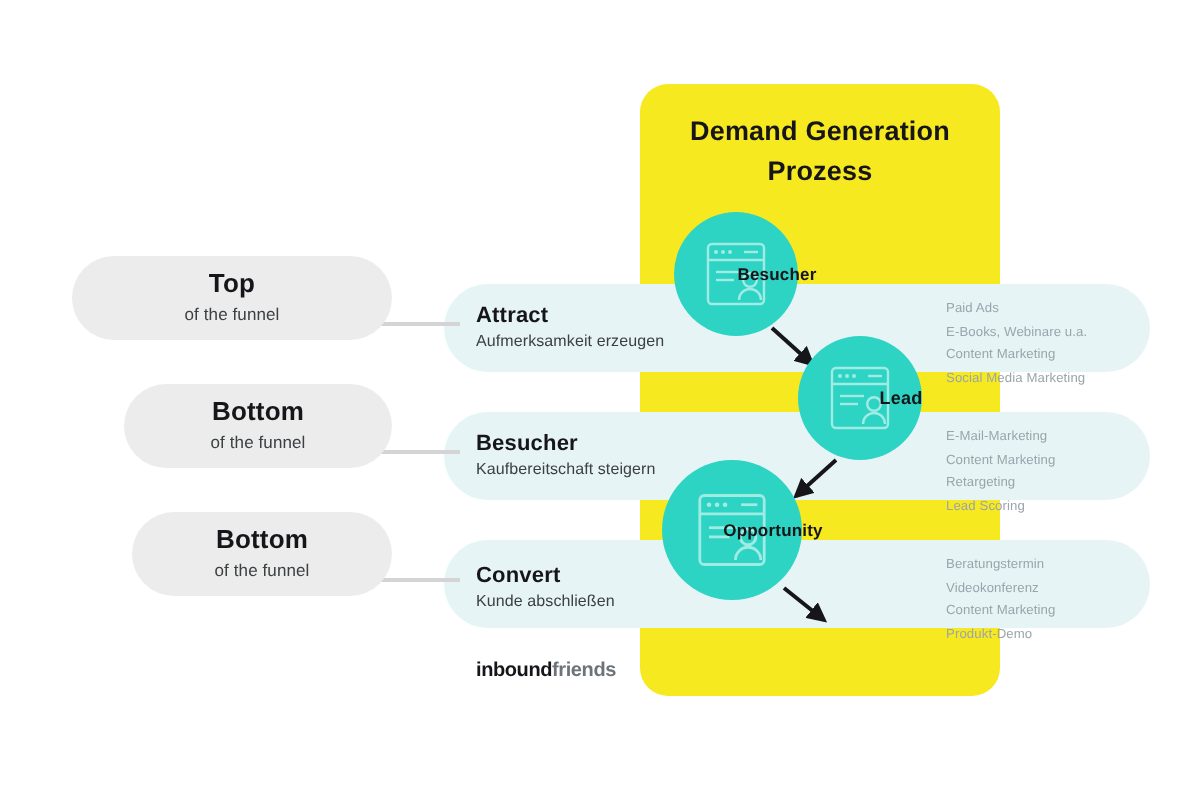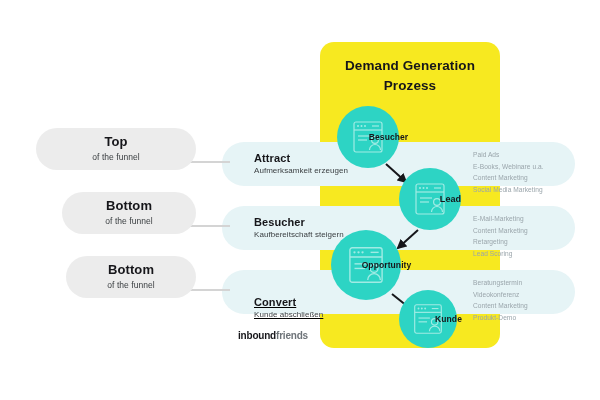--- a/index.html
+++ b/index.html
@@ -25,24 +25,24 @@
   
   .band{
     position:absolute;left:222px;width:353px;height:44px;
     background:#E6F4F6;border-radius:22px;
   }
   .band-1{top:142px;}
   .band-2{top:206px;}
   .band-3{top:270px;}
 
   
-  .stage-txt{position:absolute;left:238px;width:150px;margin-left:16px;}
+  .stage-txt{position:absolute;left:238px;width:150px;}
   .stage-name{font-size:11px;font-weight:bold;color:#16161a;letter-spacing:.1px;}
   .stage-sub{font-size:8px;color:#3c4043;margin-top:2px;letter-spacing:.05px;}
-  .st1{top:152px;} .st2{top:216px;} .st3{top:296px;text-decoration:underline;}
+  .st1{top:152px;} .st2{top:216px;} .st3{top:282px;}
 
   
   .tactics{
     position:absolute;left:473px;width:104px;
     font-size:6.6px;line-height:1.78;color:#9aa5ab;letter-spacing:.05px;
   }
   .tc1{top:149px;} .tc2{top:213px;} .tc3{top:277px;}
   .tactics div{white-space:nowrap;}
 
   
@@ -227,33 +227,18 @@
         <circle cx="17" cy="9" r="1" fill="#ffffff"></circle>
       <line x1="24" y1="9" x2="31" y2="9" stroke="#ffffff" stroke-width="1.2"></line>
       <line x1="10" y1="19" x2="22" y2="19" stroke="#ffffff" stroke-width="1.2"></line>
       <line x1="10" y1="23" x2="19" y2="23" stroke="#ffffff" stroke-width="1.2"></line>
       <circle cx="27" cy="23" r="3.4" fill="none" stroke="#ffffff" stroke-width="1.2"></circle>
       <path d="M21.5 33 a5.5 5.5 0 0 1 11 0" fill="none" stroke="#ffffff" stroke-width="1.2"></path>
     </svg>
     <span class="node-label">Opportunity</span>
   </div>
 
-  <div class="node n-kunde">
-    <svg class="node-glyph" width="38" height="38" viewBox="0 0 40 40">
-      <rect x="6" y="5" width="28" height="30" rx="2" fill="none" stroke="#ffffff" stroke-width="1.2"></rect>
-      <line x1="6" y1="13" x2="34" y2="13" stroke="#ffffff" stroke-width="1.2"></line>
-      <circle cx="10" cy="9" r="1" fill="#ffffff"></circle>
-        <circle cx="13.5" cy="9" r="1" fill="#ffffff"></circle>
-        <circle cx="17" cy="9" r="1" fill="#ffffff"></circle>
-      <line x1="24" y1="9" x2="31" y2="9" stroke="#ffffff" stroke-width="1.2"></line>
-      <line x1="10" y1="19" x2="22" y2="19" stroke="#ffffff" stroke-width="1.2"></line>
-      <line x1="10" y1="23" x2="19" y2="23" stroke="#ffffff" stroke-width="1.2"></line>
-      <circle cx="27" cy="23" r="3.4" fill="none" stroke="#ffffff" stroke-width="1.2"></circle>
-      <path d="M21.5 33 a5.5 5.5 0 0 1 11 0" fill="none" stroke="#ffffff" stroke-width="1.2"></path>
-    </svg>
-    <span class="node-label">Kunde</span>
-  </div>
 
   <div class="logo">
     <b>inbound</b><span class="light">friends</span>
   </div>
 
 </div>
 
 </body></html>

